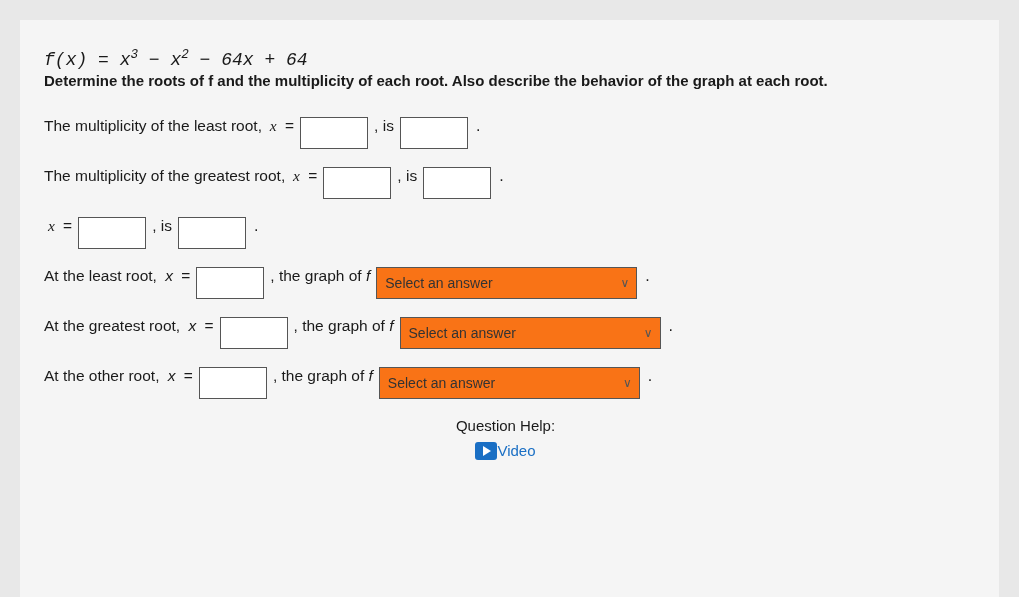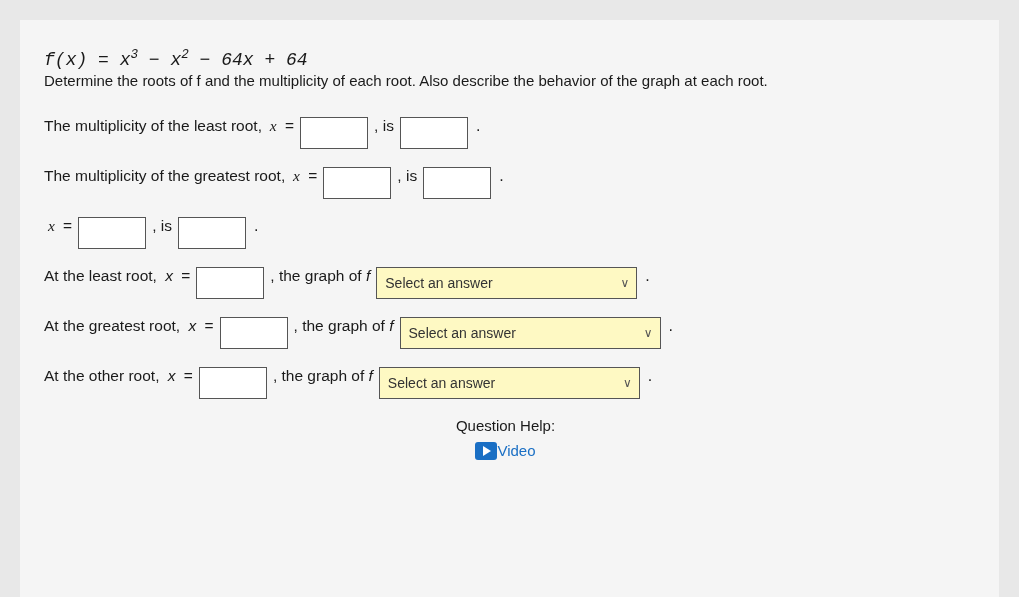--- a/index.html
+++ b/index.html
@@ -40,20 +40,21 @@
       font-family: Liberation Mono, monospace;
       font-style: italic;
     }
 
     .description {
       font-size: 15px;
       margin-bottom: 24px;
       font-family: Arial, sans-serif;
       line-height: 1.5;
       max-width: 820px;
+      font-weight: bold;
     }
 
     .problem-row {
       display: flex;
       align-items: flex-start;
       margin-bottom: 18px;
       font-size: 15.5px;
       font-family: Arial, sans-serif;
       gap: 4px;
       flex-wrap: wrap;
@@ -89,21 +90,21 @@
       position: relative;
       display: inline-block;
       vertical-align: middle;
       margin: 0 2px;
     }
 
     .select-wrapper select {
       appearance: none;
       -webkit-appearance: none;
       border: 1.5px solid #555;
-      background: #fef9c3;
+      background: #f97316;
       padding: 4px 28px 4px 8px;
       height: 32px;
       font-size: 14px;
       font-family: Arial, sans-serif;
       color: #333;
       cursor: pointer;
       min-width: 200px;
       outline: none;
     }
 

